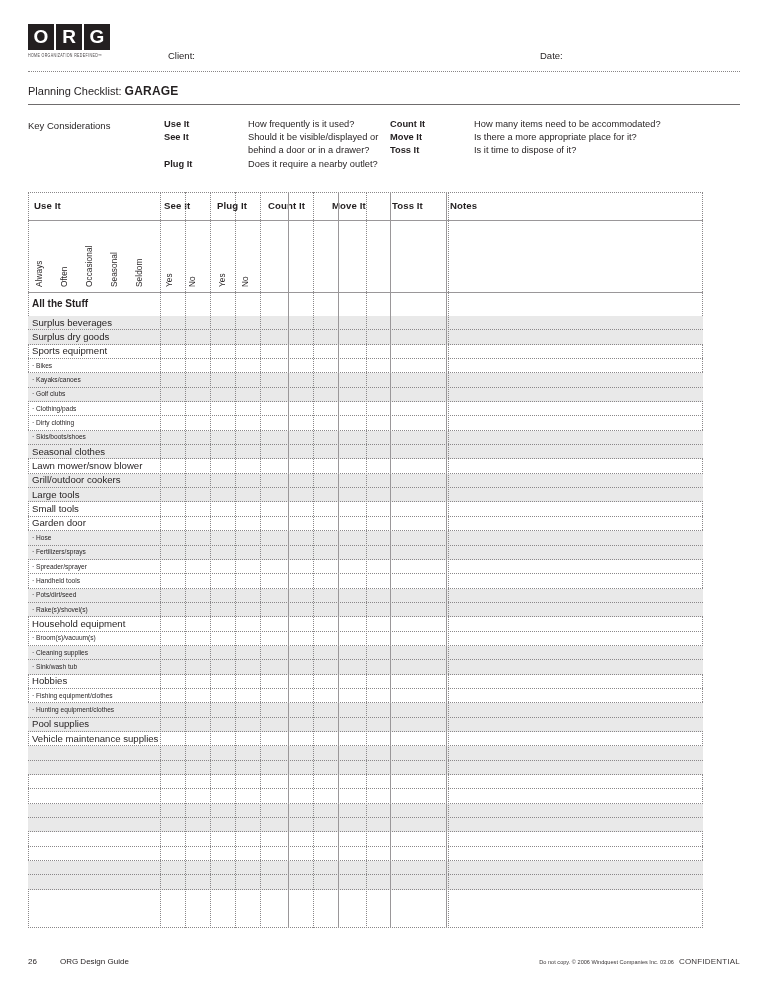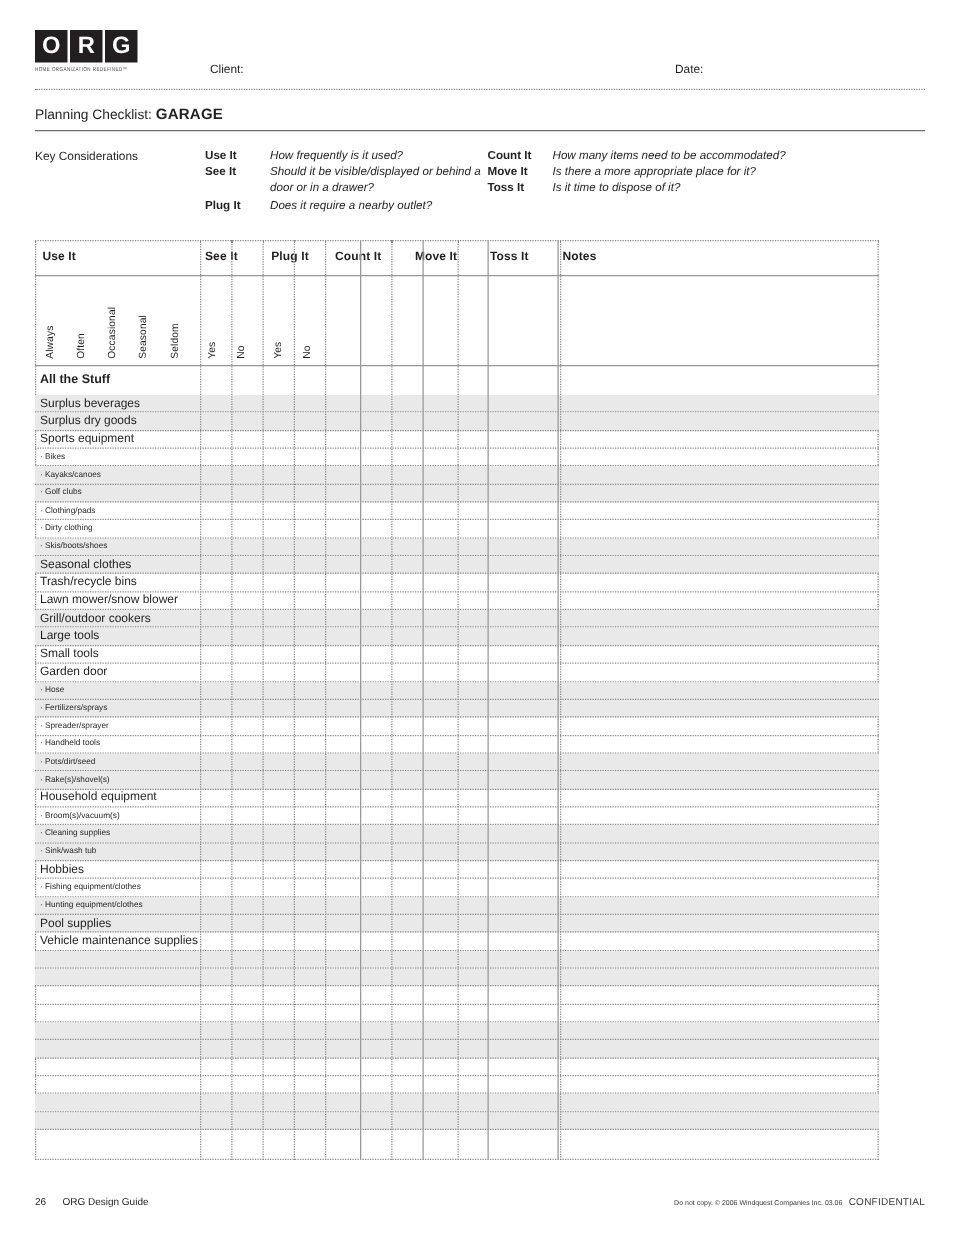--- a/index.html
+++ b/index.html
@@ -120,23 +120,23 @@
     margin-bottom: 0px;
     line-height: 13.2px;
   }
   .kc-term {
     font-weight: bold;
     font-size: 9.3px;
     width: 52px;
     flex: 0 0 52px;
   }
   .kc-desc {
-    font-style: italic;
     font-size: 9.3px;
     color: #231f20;
+    margin-left: 32px;
   }
 
   
   .tbl {
     position: absolute;
     left: 28px; top: 192px;
     width: 675px;
     height: 736px;
   }
   .tbl-border-top {
@@ -267,21 +267,21 @@
     border-left: 1.2px solid #9a9799;
   }
 
   
   .footer-left {
     position: absolute;
     left: 28px; top: 957px;
     font-size: 8px;
     color: #231f20;
   }
-  .footer-left .pg { margin-right: 13px; }
+  .footer-left .pg { margin-right: 23px; }
   .footer-right {
     position: absolute;
     right: 28px; top: 957px;
     font-size: 5.6px;
     color: #3a3637;
     white-space: nowrap;
     text-align: right;
   }
   .footer-right .conf {
     font-size: 8px;
@@ -405,23 +405,20 @@
           <div class="row-label sub">· Clothing/pads</div>
         </div>
         <div class="row">
           <div class="row-label sub">· Dirty clothing</div>
         </div>
         <div class="row shade">
           <div class="row-label sub">· Skis/boots/shoes</div>
         </div>
         <div class="row shade">
           <div class="row-label major">Seasonal clothes</div>
-        </div>
-        <div class="row">
-          <div class="row-label major">Trash/recycle bins</div>
         </div>
         <div class="row">
           <div class="row-label major">Lawn mower/snow blower</div>
         </div>
         <div class="row shade">
           <div class="row-label major">Grill/outdoor cookers</div>
         </div>
         <div class="row shade">
           <div class="row-label major">Large tools</div>
         </div>

